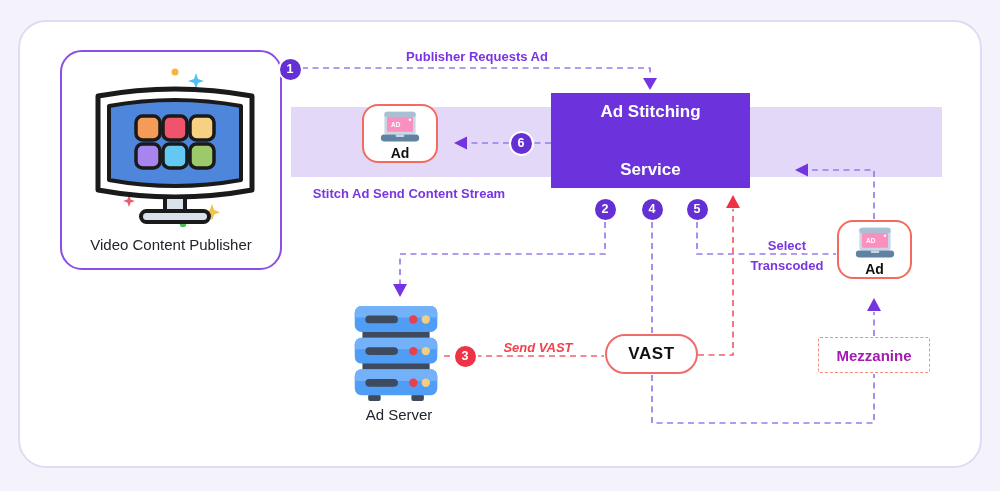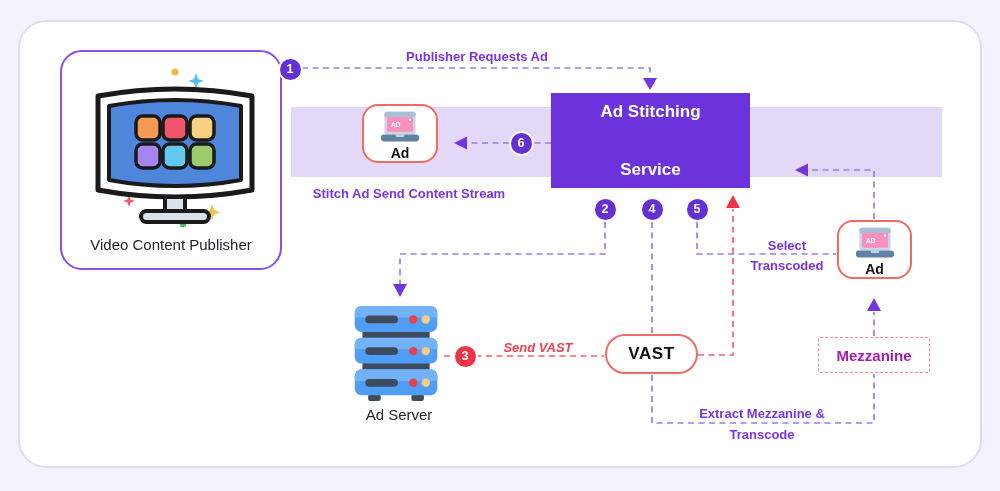--- a/index.html
+++ b/index.html
@@ -198,18 +198,14 @@
       <span>6</span>
     </div>
 
   <div class="flow-label" style="left:387px;top:47px;width:180px">Publisher Requests Ad</div>
   <div class="flow-label" style="left:309px;top:184px;width:200px">Stitch Ad Send Content Stream</div>
   <div class="flow-label red" style="left:493px;top:338px;width:90px">Send VAST</div>
   <div class="flow-label" style="left:737px;top:236px;width:100px">
     <div>Select</div>
     <div>Transcoded</div>
   </div>
-  <div class="flow-label" style="left:677px;top:403px;width:170px;line-height:21px">
-    <div>Extract Mezzanine &amp;</div>
-    <div>Transcode</div>
-  </div>
 
 </div>
 
 </body></html>

